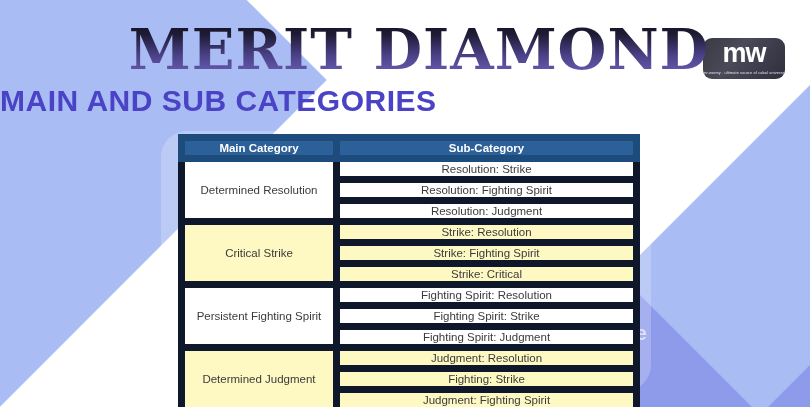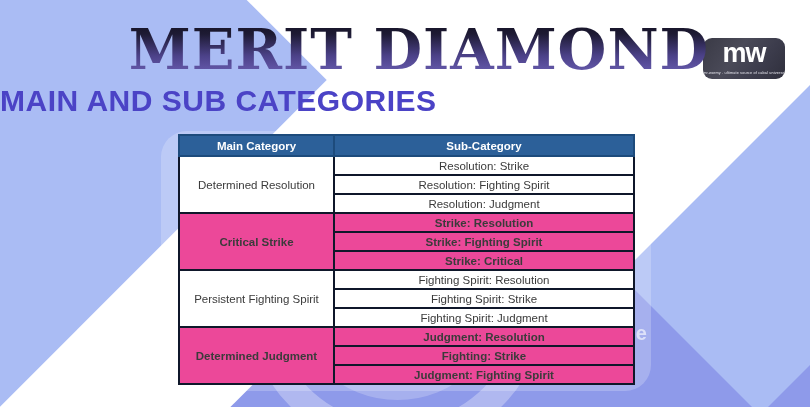--- a/index.html
+++ b/index.html
@@ -170,42 +170,42 @@
     width:455px;
     z-index:8;
   }
   table.cat {
     width:455px;
     border-collapse:collapse;
     table-layout:fixed;
     font-family:"Liberation Sans", sans-serif;
   }
   table.cat th, table.cat td {
-    border:2px solid #0f172a;
+    border:7px solid #0f172a;
     padding:0;
     height:19px;
     text-align:center;
     vertical-align:middle;
     font-size:11.5px;
     line-height:14px;
     color:#3b3b3b;
   }
   table.cat thead th {
     background:#2c6099;
     color:#ffffff;
     font-weight:700;
     font-size:11.5px;
     height:21px;
     border-color:#1d4b7c;
   }
   col.main { width:155px; }
   col.sub  { width:300px; }
 
   tr.g-white td { background:#ffffff; }
-  tr.g-blue  td { background:#ec4899;font-weight:bold; }
+  tr.g-blue  td { background:#fef9c3; }
 
   td.maincell {
     font-size:11.5px;
     color:#3b3b3b;
   }
 
   
   tr.group-start td { border-top:1.5px solid #2b2b2b;margin-top:16px; }
 </style>
 </head>

